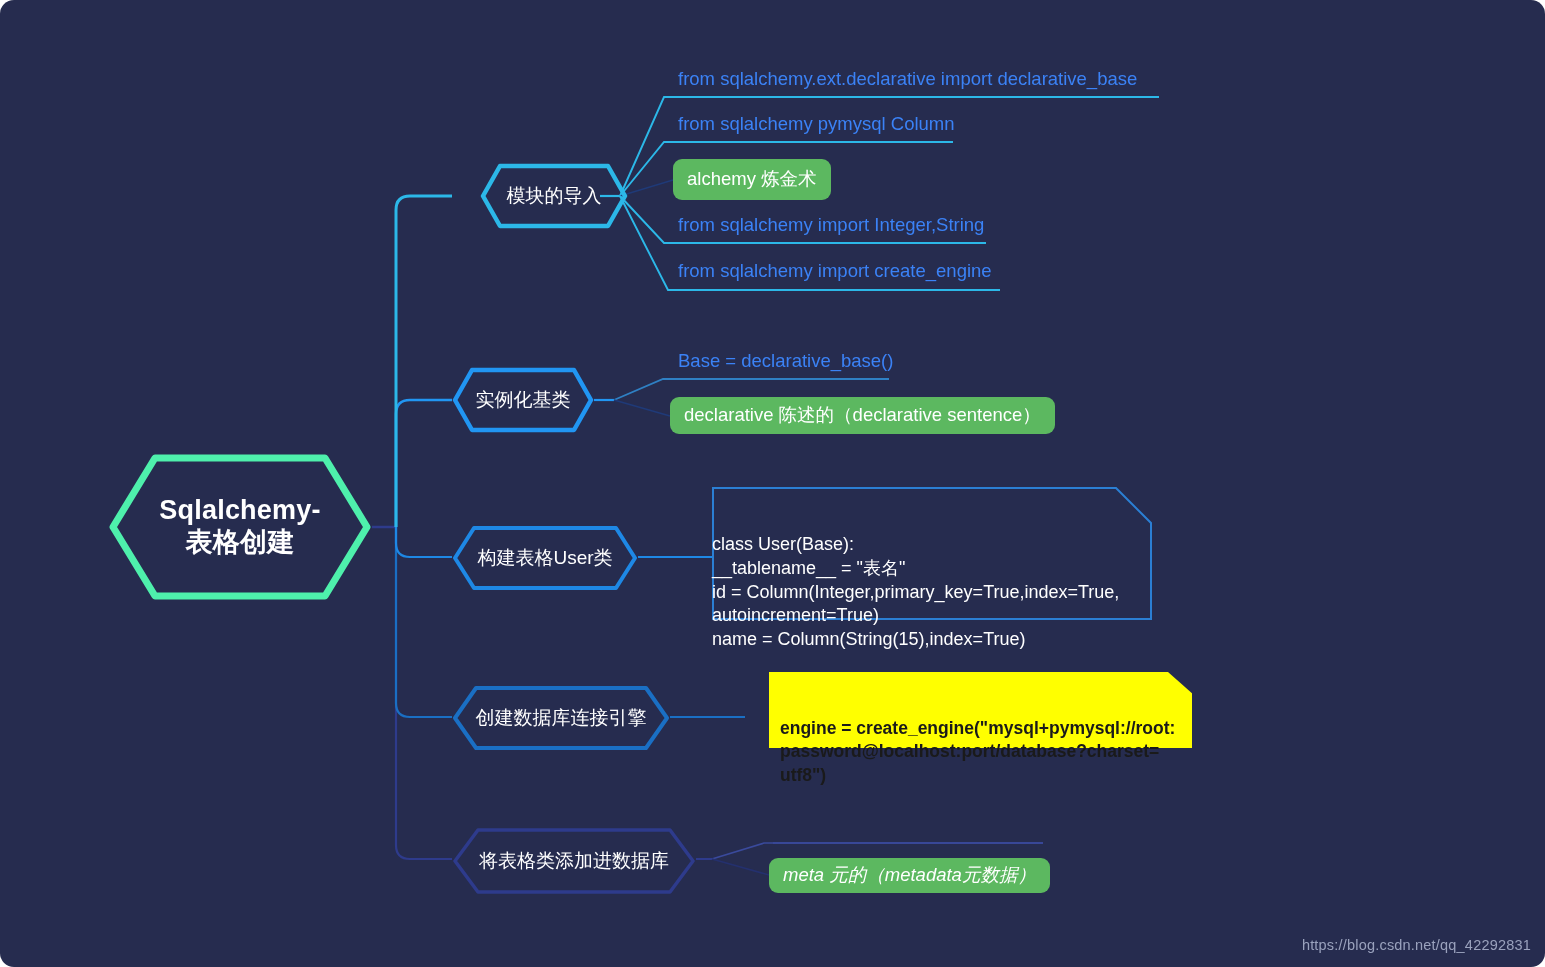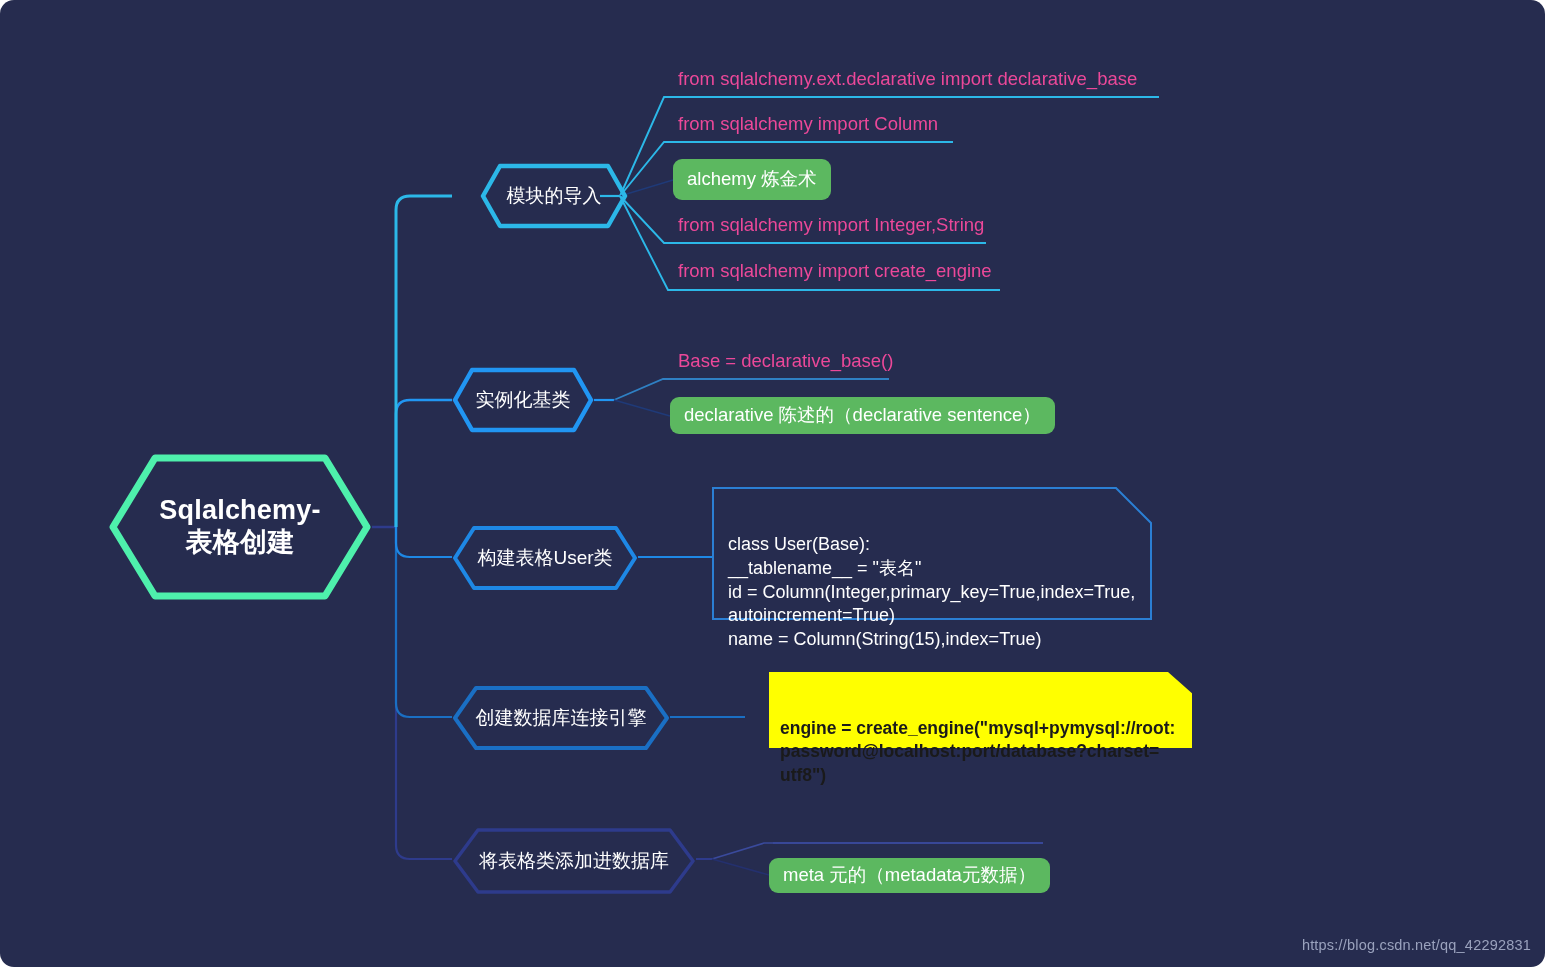--- a/index.html
+++ b/index.html
@@ -64,21 +64,21 @@
   }
   #node-1 { left: 480px; top: 163px; width: 148px; height: 66px; font-size: 19px; }
   #node-2 { left: 452px; top: 367px; width: 142px; height: 66px; font-size: 19px; }
   #node-3 { left: 452px; top: 525px; width: 186px; height: 66px; font-size: 19px; }
   #node-4 { left: 452px; top: 685px; width: 218px; height: 66px; font-size: 19px; }
   #node-5 { left: 452px; top: 827px; width: 244px; height: 68px; font-size: 19px; }
 
   
   .leaf-text {
     position: absolute;
-    color: #ec4899;
+    color: #3b82f6;
     font-size: 18.5px;
     white-space: nowrap;
     line-height: 1.2;
   }
 
   
   .badge {
     position: absolute;
     box-sizing: border-box;
     background: #5cb860;
@@ -114,21 +114,21 @@
   #code-box {
     left: 712px;
     top: 487px;
     width: 440px;
     height: 133px;
   }
   #code-box .notchtext {
     color: #ffffff;
     font-size: 18px;
     line-height: 1.32;
-    padding: 10px 12px 10px 16px;
+    padding: 10px 12px 10px 0;
   }
 
   #engine-box {
     left: 745px;
     top: 672px;
     width: 423px;
     height: 76px;
     margin-left: 24px;
   }
   #engine-box .notchtext {
@@ -230,21 +230,21 @@
 
   <div class="hex" id="node-5">
     <svg class="hexsvg" viewBox="0 0 244 68" preserveAspectRatio="none">
       <polygon points="26,3 218,3 241,34 218,65 26,65 3,34" fill="none" stroke="#2e3b8c" stroke-width="3.5" stroke-linejoin="round"></polygon>
     </svg>
     <span class="hexlabel">将表格类添加进数据库</span>
   </div>
 
   <div class="leaf-text" style="left:678px; top:68px;">from sqlalchemy.ext.declarative import declarative_base</div>
 
-  <div class="leaf-text" style="left:678px; top:113px;">from sqlalchemy import Column</div>
+  <div class="leaf-text" style="left:678px; top:113px;">from sqlalchemy pymysql Column</div>
 
   <div class="badge" style="left:673px; top:159px; height:41px;">alchemy 炼金术</div>
 
   <div class="leaf-text" style="left:678px; top:214px;">from sqlalchemy import Integer,String</div>
 
   <div class="leaf-text" style="left:678px; top:260px;">from sqlalchemy import create_engine</div>
 
   <div class="leaf-text" style="left:678px; top:350px;">Base = declarative_base()</div>
 
   <div class="badge" style="left:670px; top:397px; height:37px;">declarative 陈述的（declarative sentence）</div>
@@ -263,17 +263,17 @@
   <div class="notchbox" id="engine-box">
     <svg class="notchsvg" viewBox="0 0 423 86" preserveAspectRatio="none">
       <polygon points="0,0 399,0 423,24 423,86 0,86" fill="#ffff00"></polygon>
     </svg>
     <span class="notchtext">engine = create_engine("mysql+pymysql://root:
 password@localhost:port/database?charset=
 utf8")</span>
   </div>
 
 
-  <div class="badge" style="left:769px; top:858px; height:35px;">meta 元的（metadata元数据）</div>
+  <div class="badge" style="left:769px; top:858px; height:35px;font-style:italic;">meta 元的（metadata元数据）</div>
 
   <div id="watermark">https://blog.csdn.net/qq_42292831</div>
 
 </div>
 
 </body></html>

